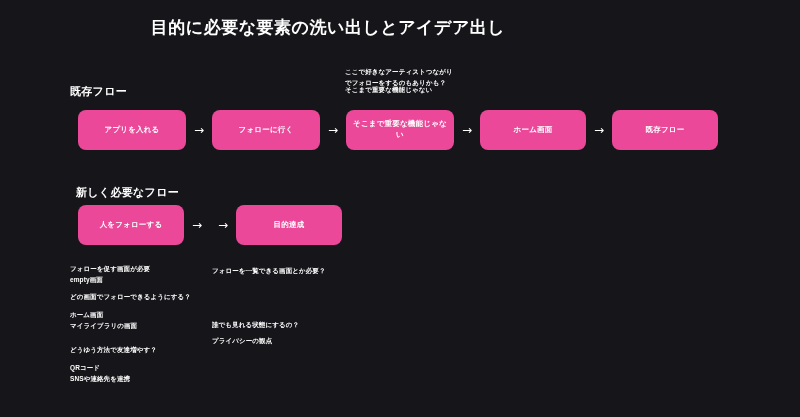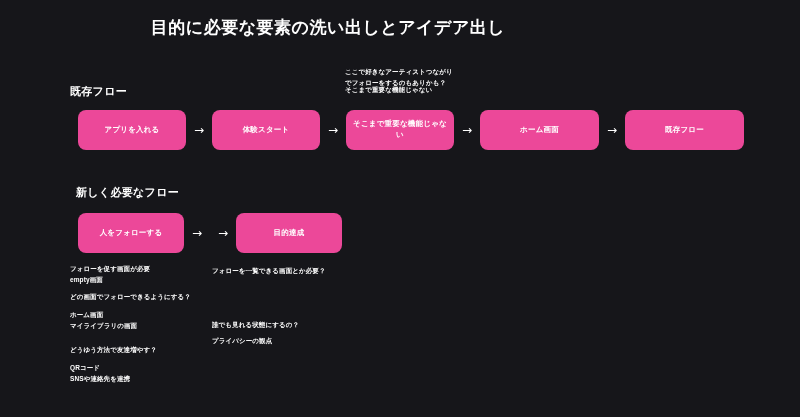--- a/index.html
+++ b/index.html
@@ -50,41 +50,41 @@
   #heading-new      { left: 76px; top: 185px; }
 
   
   .flow-row {
     position: absolute;
     display: flex;
     align-items: center;
     height: 40px;
   }
   #flow-existing { left: 78px; top: 110px; }
-  #flow-new      { left: 78px; top: 213px; }
+  #flow-new      { left: 78px; top: 205px; }
 
   .flow-node {
     background: #ec4899;
     border-radius: 8px;
     height: 40px;
     display: flex;
     align-items: center;
     justify-content: center;
     text-align: center;
     font-size: 7.5px;
     font-weight: 700;
     line-height: 1.45;
     color: #ffffff;
     letter-spacing: 0.2px;
     padding: 0 6px;
     box-sizing: border-box;
     white-space: pre-line;
   }
   #flow-existing .flow-node { width: 108px; }
-  #flow-existing .flow-node.w-short { width: 119px; }
+  #flow-existing .flow-node.w-short { width: 106px; }
   #flow-new .flow-node { width: 106px; }
 
   .flow-arrow {
     width: 26px;
     display: flex;
     align-items: center;
     justify-content: center;
     font-size: 12px;
     line-height: 1;
     color: #ffffff;
@@ -120,21 +120,21 @@
 
 <div class="canvas">
 
   <div class="page-title">目的に必要な要素の洗い出しとアイデア出し</div>
 
   <div class="section-heading" id="heading-existing">既存フロー</div>
 
   <div class="flow-row" id="flow-existing">
     <div class="flow-node">アプリを入れる</div>
     <div class="flow-arrow">→</div>
-    <div class="flow-node">体験スタート</div>
+    <div class="flow-node">フォローに行く</div>
     <div class="flow-arrow">→</div>
     <div class="flow-node">そこまで重要な機能じゃない</div>
     <div class="flow-arrow">→</div>
     <div class="flow-node w-short">ホーム画面</div>
     <div class="flow-arrow">→</div>
     <div class="flow-node w-short">既存フロー</div>
   </div>
 
   <div class="note" id="note-artist-a">ここで好きなアーティストつながり
 でフォローをするのもありかも？</div>

